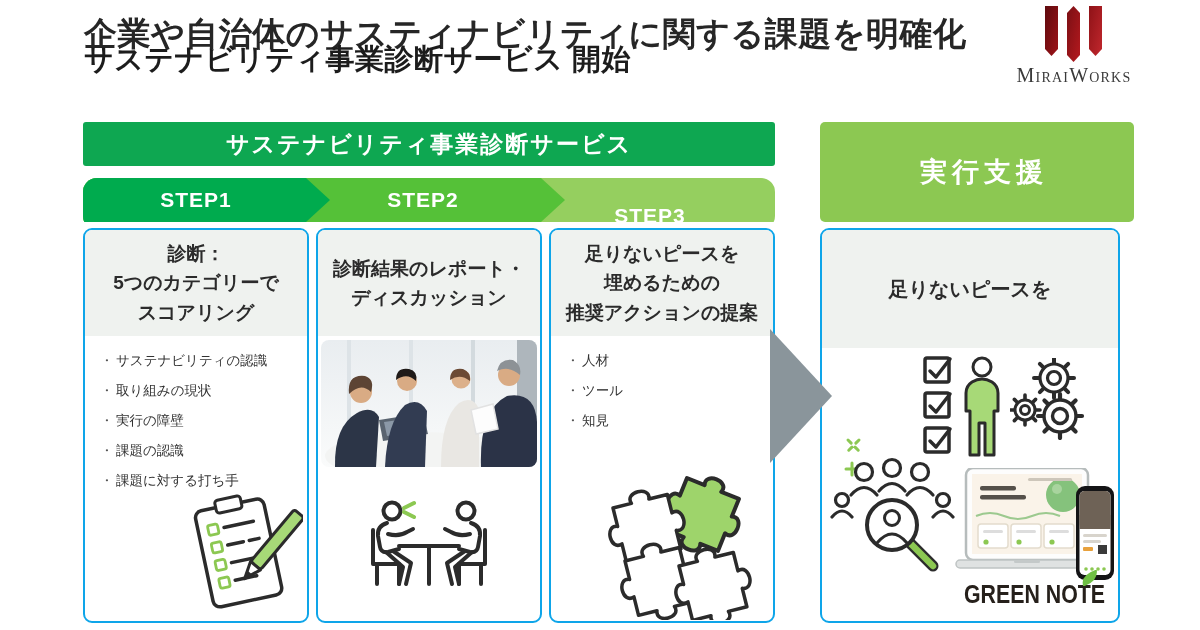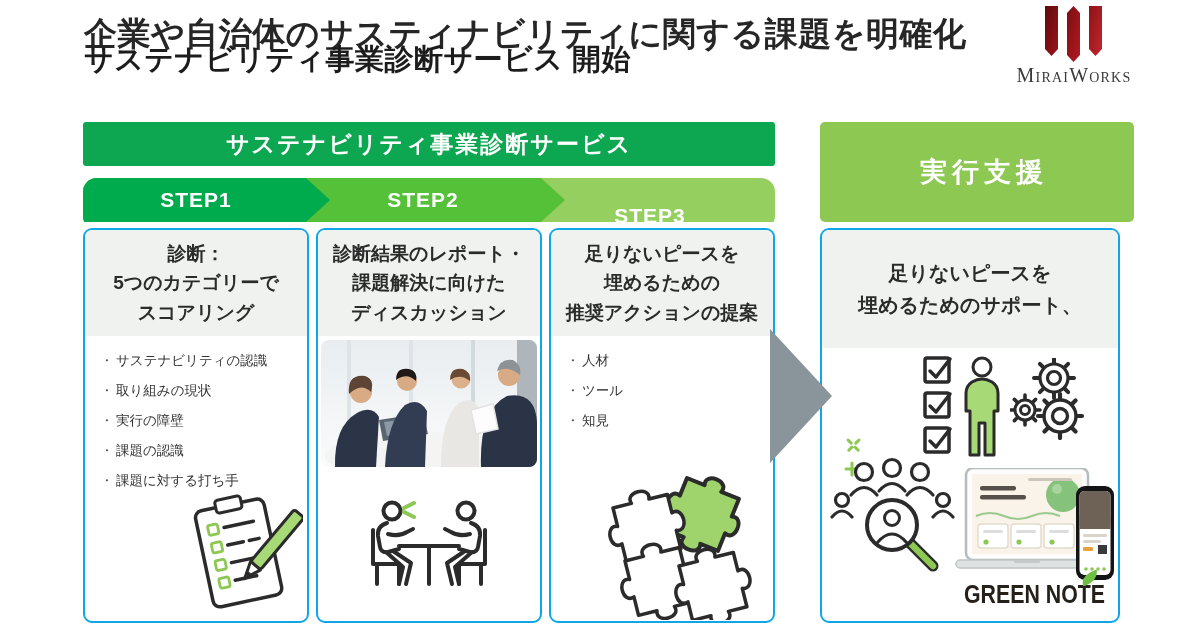--- a/index.html
+++ b/index.html
@@ -145,21 +145,20 @@
         <rect x="89" y="12" width="13" height="68" rx="3" fill="#A7D977" stroke="#2b2b2b" stroke-width="3"></rect>
         <path d="M89,80 L102,80 L95.5,97 Z" fill="#fff" stroke="#2b2b2b" stroke-width="3" stroke-linejoin="round"></path>
         <path d="M92.5,89 L98.5,89 L95.5,97 Z" fill="#2b2b2b"></path>
       </g>
     </svg>
   </div>
 
   <div class="card" id="card2">
     <div class="card-head head-sm">
       <div>診断結果のレポート・</div>
-      <div>課題解決に向けた</div>
       <div>ディスカッション</div>
     </div>
     <div class="photo-frame">
       <svg width="216" height="127" viewBox="0 0 216 127" style="display:block;">
         <defs>
           <linearGradient id="bgPh" x1="0" y1="0" x2="0" y2="1">
             <stop offset="0" stop-color="#e9edf0"></stop>
               <stop offset="1" stop-color="#fafbfb"></stop>
           </linearGradient>
         </defs>
@@ -232,21 +231,20 @@
     </svg>
   </div>
 
   <svg class="abs arrow-gray" width="62" height="134" viewBox="0 0 62 134">
     <polygon points="0,0 62,67 0,134" fill="#8A959B"></polygon>
   </svg>
 
   <div class="card" id="card4">
     <div class="card-head head-lg">
       <div>足りないピースを</div>
-      <div>埋めるためのサポート、</div>
     </div>
 
     <svg class="abs" style="left:100px;top:124px;" width="85" height="106" viewBox="0 0 85 106">
       <g fill="#fff" stroke="#2b2b2b" stroke-width="3.5" stroke-linecap="round" stroke-linejoin="round">
         <rect x="3" y="4" width="24" height="24" rx="2"></rect>
         <rect x="3" y="39" width="24" height="24" rx="2"></rect>
         <rect x="3" y="74" width="24" height="24" rx="2"></rect>
       </g>
       <g fill="none" stroke="#2b2b2b" stroke-width="3.5" stroke-linecap="round" stroke-linejoin="round">
         <path d="M8,17 L14,23 L28,5"></path>

